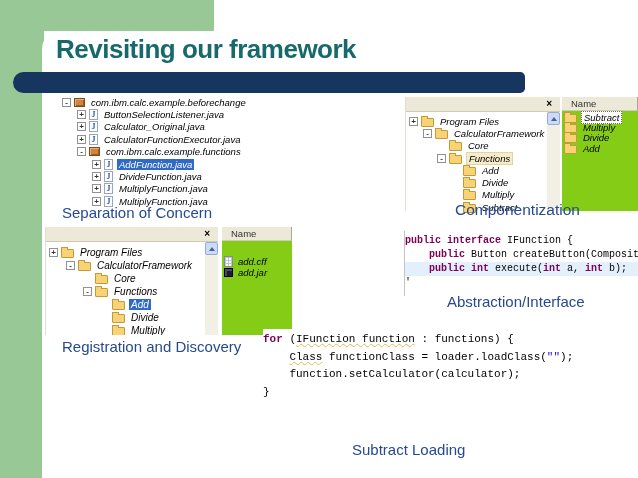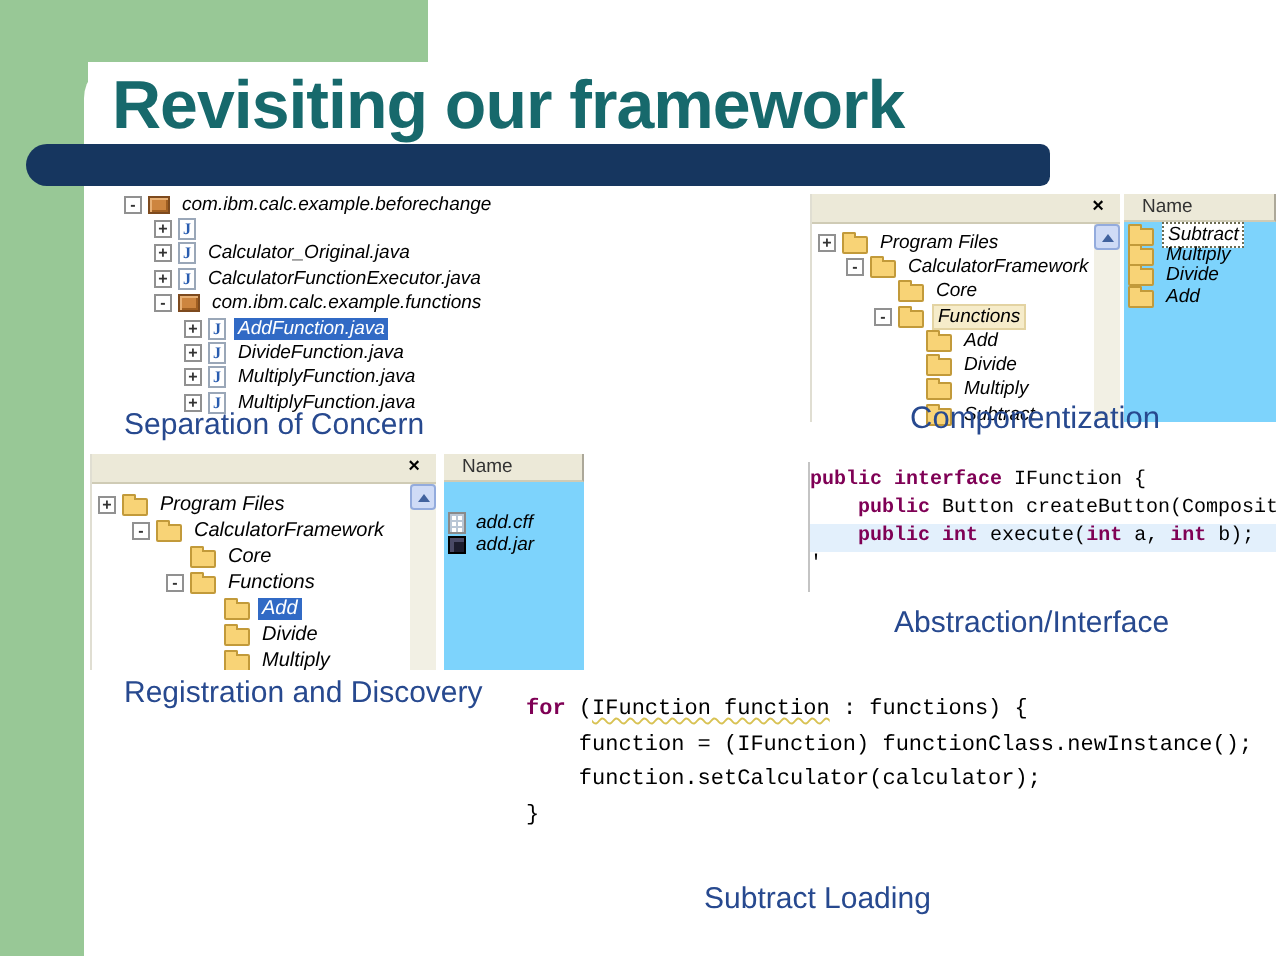--- a/index.html
+++ b/index.html
@@ -4,21 +4,21 @@
 <style>
   html,body{margin:0;padding:0;}
   body{
     width:638px;height:478px;position:relative;overflow:hidden;
     background:#ffffff;font-family:"Liberation Sans",sans-serif;
   }
   
   .green-top{position:absolute;left:0;top:0;width:214px;height:31px;background:#98c896;}
   .green-left{position:absolute;left:0;top:0;width:44px;height:478px;background:#98c896;}
   .card{position:absolute;left:42px;top:31px;width:596px;height:447px;background:#fff;border-top-left-radius:18px;}
-  .slide-title{position:absolute;left:56px;top:34px;font-size:34px;font-weight:bold;color:#17696c;letter-spacing:-0.5px;}
+  .slide-title{position:absolute;left:56px;top:34px;font-size:26px;font-weight:bold;color:#17696c;letter-spacing:-0.5px;}
   .navy-bar{position:absolute;left:13px;top:72px;width:512px;height:21px;background:#16365f;border-radius:11px 5px 5px 11px;}
   .cap{position:absolute;color:#27498f;font-size:15px;white-space:nowrap;}
   
   .trow{display:flex;align-items:center;white-space:nowrap;}
   .exp{width:9px;height:9px;box-sizing:border-box;border:1px solid #919191;background:#fff;
        font:bold 8px/7px "Liberation Sans",sans-serif;text-align:center;color:#333;flex:none;margin-right:3px;}
   .exp.none{border:none;background:transparent;}
   .lbl{padding:0 2px;color:#000;font-style:italic;}
   .lbl.sel{background:#316ac5;color:#fff;}
   .lbl.tan{background:#f6ecca;border:1px solid #e3d3a2;padding:0 2px;}
@@ -41,21 +41,21 @@
   .close-x{position:absolute;top:1px;right:8px;font:bold 10px/12px "Liberation Sans",sans-serif;color:#000;cursor:default;}
   
   .pane{position:absolute;background:#fff;border-left:1px solid #e0ded2;box-sizing:border-box;}
   .pane-hdr{position:relative;height:14px;background:#ece9d8;border-bottom:1px solid #cfcbb5;}
   .tree-body{position:relative;}
   .scrollbar{position:absolute;width:13px;background:#f2f0e4;}
   .scroll-up{width:13px;height:13px;background:#cfdbf6;border:1px solid #93abdd;border-radius:2px;
      box-sizing:border-box;display:flex;align-items:center;justify-content:center;}
   .scroll-up i{display:block;width:0;height:0;border-left:3px solid transparent;border-right:3px solid transparent;
      border-bottom:4px solid #41629e;}
-  .name-col{position:absolute;background:#7dd3fc;}
+  .name-col{position:absolute;background:#84cc16;}
   .col-hdr{height:14px;background:#ece9d8;border-right:1px solid #aca899;border-bottom:1px solid #cfcbb5;
      font-size:9.5px;color:#333;padding-left:9px;line-height:14px;box-sizing:border-box;}
   .file-row{display:flex;align-items:center;white-space:nowrap;}
   
   .code{position:absolute;font-family:"Liberation Mono","DejaVu Sans Mono",monospace;color:#000;background:#fff;}
   .cl{white-space:pre;}
   .cl.hl{background:#e3f0fc;}
   .kw{color:#7f0055;font-weight:bold;}
   .st{color:#2a00ff;}
   .un{text-decoration:underline;text-decoration-style:wavy;text-decoration-color:#d8c253;text-decoration-thickness:1px;}
@@ -72,20 +72,21 @@
 
 <div id="eclipse" class="tree-body" style="position:absolute;left:57px;top:96px;width:332px;height:112px;font-size:9.5px;">
     <div class="trow" style="height: 12.4px; padding-left: 5px;">
       <span class="exp">-</span>
       <span class="pkg-ic"></span>
       <span class="lbl">com.ibm.calc.example.beforechange</span>
     </div>
     <div class="trow" style="height: 12.4px; padding-left: 20px;">
       <span class="exp">+</span>
       <span class="java-ic"></span>
+      <span class="lbl">ButtonSelectionListener.java</span>
     </div>
     <div class="trow" style="height: 12.4px; padding-left: 20px;">
       <span class="exp">+</span>
       <span class="java-ic"></span>
       <span class="lbl">Calculator_Original.java</span>
     </div>
     <div class="trow" style="height: 12.4px; padding-left: 20px;">
       <span class="exp">+</span>
       <span class="java-ic"></span>
       <span class="lbl">CalculatorFunctionExecutor.java</span>
@@ -193,21 +194,21 @@
 </div>
 <div class="cap" style="left:455px;top:201px;font-size:15.5px;">Componentization</div>
 
 <div id="code-if" class="code" style="left:404px;top:231px;width:235px;height:62px;font-size:10px;line-height:14px;
      border-left:1px solid #c4c4c4;padding-top:3px;">
     <div class="cl" style="padding-left: 0ch;"><span class="kw">public</span><span class="pl"> </span><span class="kw">interface</span><span class="pl"> IFunction {</span></div>
     <div class="cl" style="padding-left: 4ch;"><span class="kw">public</span><span class="pl"> Button createButton(Composit</span></div>
     <div class="cl hl" style="padding-left: 4ch;"><span class="kw">public</span><span class="pl"> </span><span class="kw">int</span><span class="pl"> execute(</span><span class="kw">int</span><span class="pl"> a, </span><span class="kw">int</span><span class="pl"> b);</span></div>
     <div class="cl" style="padding-left: 0ch;"><span class="pl">'</span></div>
   </div>
-<div class="cap" style="left:447px;top:303px;">Abstraction/Interface</div>
+<div class="cap" style="left:447px;top:293px;">Abstraction/Interface</div>
 
 <div class="pane" style="left:45px;top:227px;width:173px;height:108px;overflow:hidden;">
   <div class="pane-hdr">
     <span class="close-x">×</span>
   </div>
   <div id="tree-bottom" class="tree-body" style="font-size:10px;padding-top:4px;">
       <div class="trow" style="height: 13px; padding-left: 3px;">
         <span class="exp">+</span>
         <span class="folder-ic"></span>
         <span class="lbl">Program Files</span>
@@ -257,19 +258,19 @@
         <span class="lbl">add.cff</span>
       </div>
       <div class="file-row" style="height: 11px; padding-left: 2px;">
         <span class="jar-ic"></span>
         <span class="lbl">add.jar</span>
       </div>
     </div>
 </div>
 <div class="cap" style="left:62px;top:338px;">Registration and Discovery</div>
 
-<div id="code-for" class="code" style="left:263px;top:329px;width:372px;height:95px;font-size:11px;line-height:17.5px;padding-top:2px;margin-top:16px;">
+<div id="code-for" class="code" style="left:263px;top:329px;width:372px;height:95px;font-size:11px;line-height:17.5px;padding-top:2px;">
     <div class="cl" style="padding-left: 0ch;"><span class="kw">for</span><span class="pl"> (</span><span class="un">IFunction function</span><span class="pl"> : functions) {</span></div>
-    <div class="cl" style="padding-left: 4ch;"><span class="pl">function = (IFunction) functionClass.newInstance();</span></div>
+    <div class="cl" style="padding-left: 4ch;"><span class="un">Class</span><span class="pl"> functionClass = loader.loadClass(</span><span class="st">""</span><span class="pl">);</span></div>
     <div class="cl" style="padding-left: 4ch;"><span class="pl">function.setCalculator(calculator);</span></div>
     <div class="cl" style="padding-left: 0ch;"><span class="pl">}</span></div>
   </div>
 <div class="cap" style="left:352px;top:441px;">Subtract Loading</div>
 
 </body></html>

